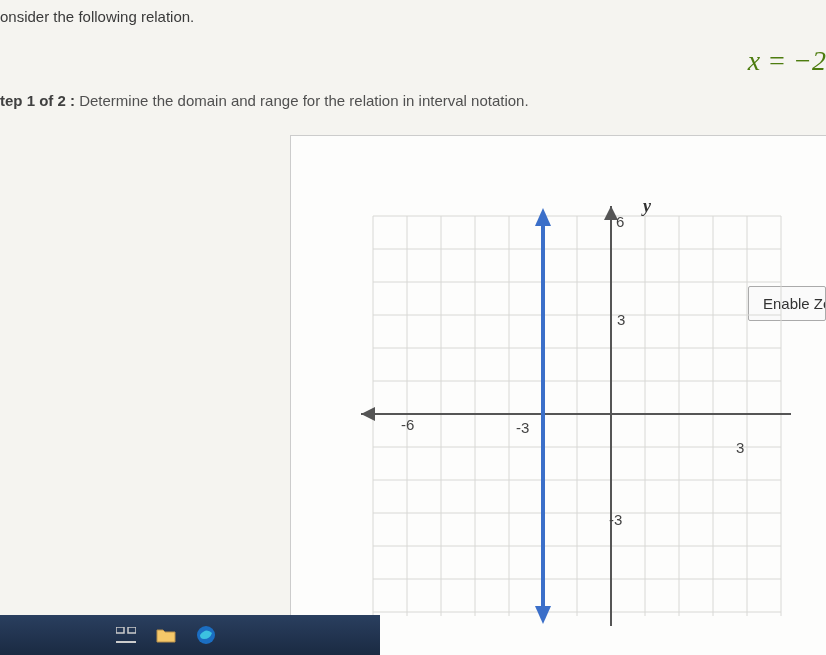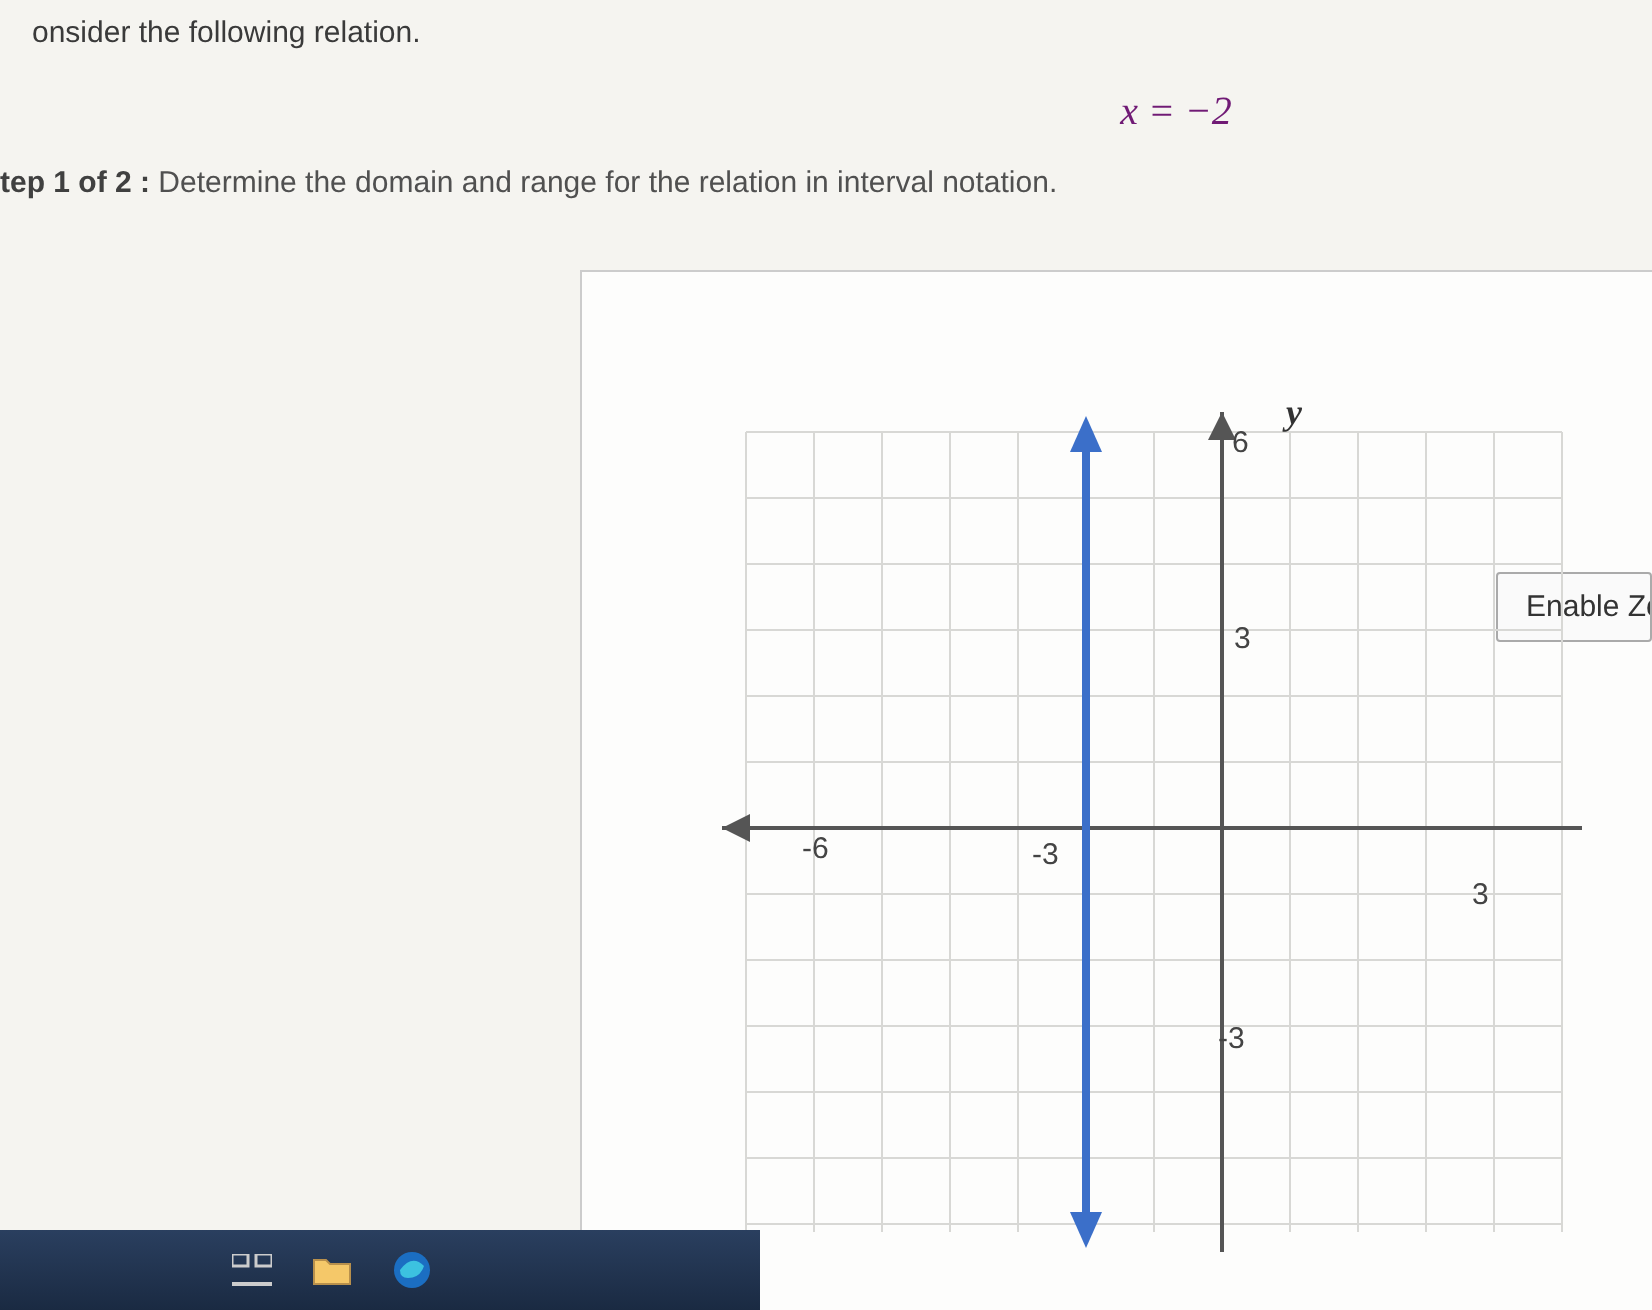--- a/index.html
+++ b/index.html
@@ -9,30 +9,30 @@
     }
     body {
       font-family: -apple-system, BlinkMacSystemFont, "Segoe UI", Arial, sans-serif;
       background: #f5f4f0;
       width: 826px;
       height: 655px;
       overflow: hidden;
       position: relative;
     }
     .question-header {
-      padding: 8px 0 0 16px;
+      padding: 8px 0 0 0;
       color: #3a3a3a;
       font-size: 15px;
     }
     .equation {
-      text-align: center;
-      font-size: 20px;
+      text-align: right;
+      font-size: 28px;
       font-style: italic;
       font-family: "Times New Roman", serif;
-      color: #701a75;
+      color: #4d7c0f;
       margin: 20px 0 15px 350px;
     }
     .step-label {
       color: #505050;
       font-size: 15px;
       margin: 10px 16px 5px 0;
     }
     .step-label b {
       color: #404040;
     }

